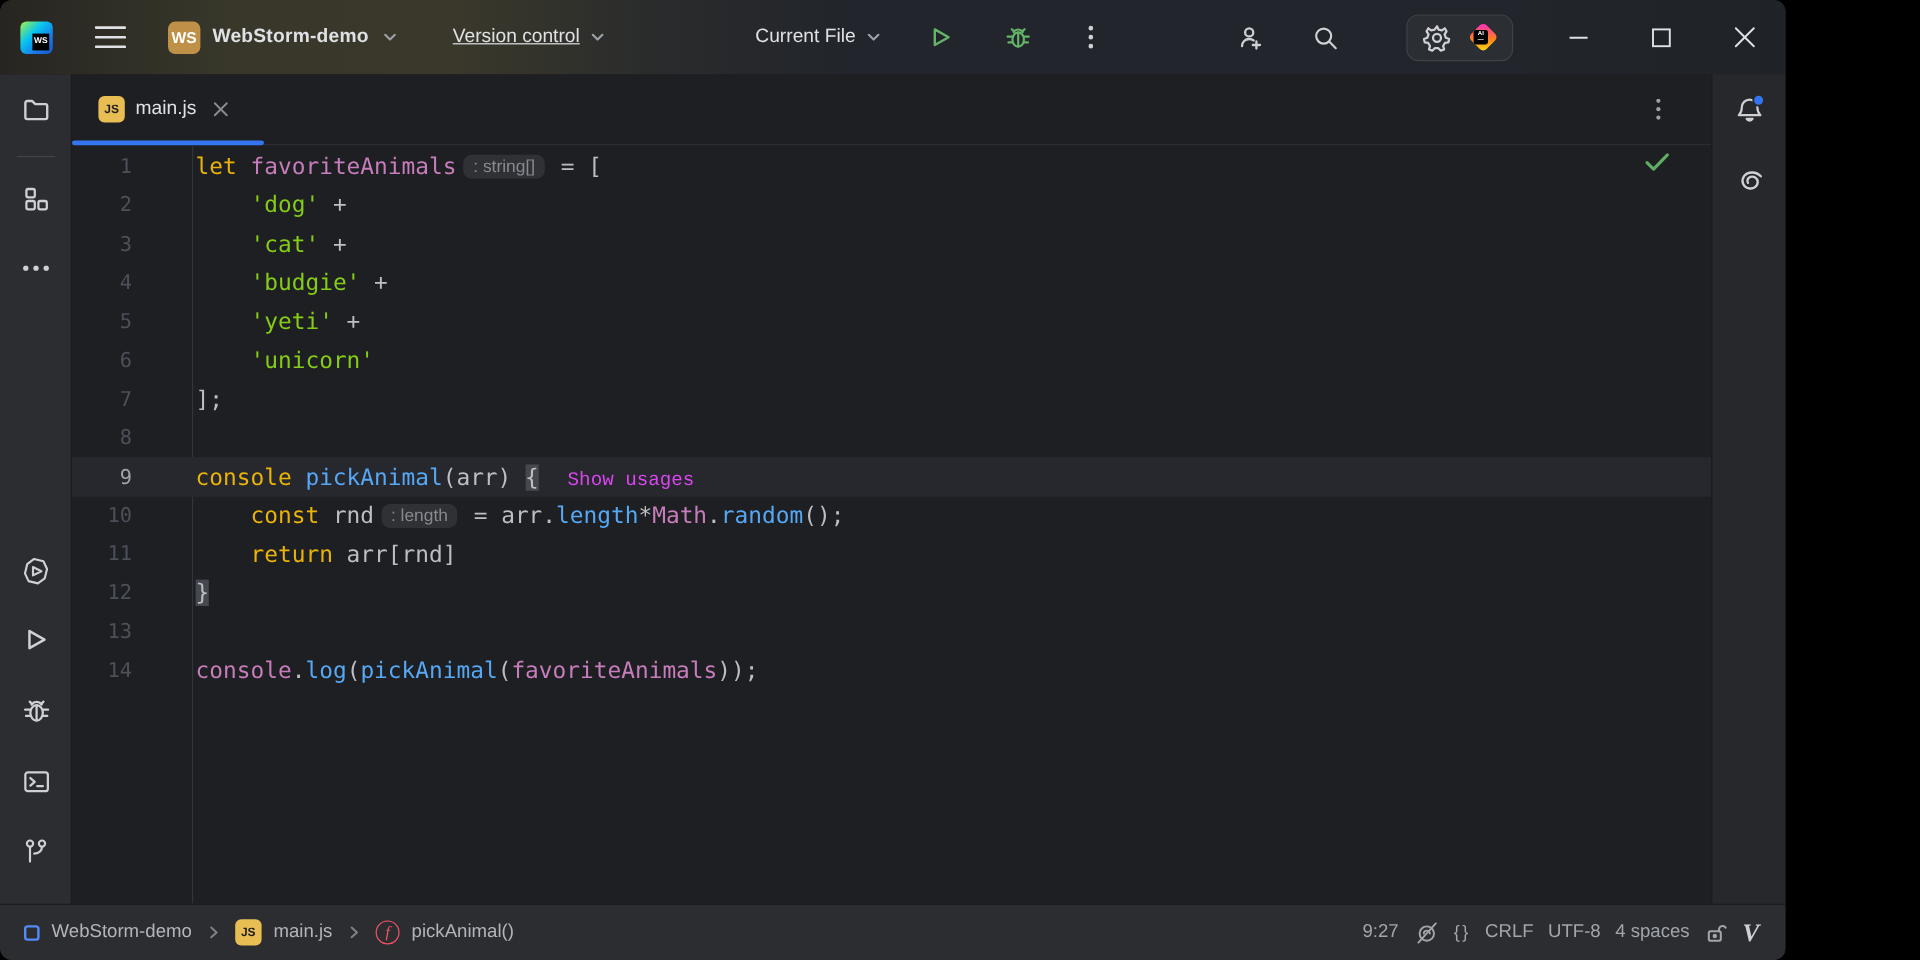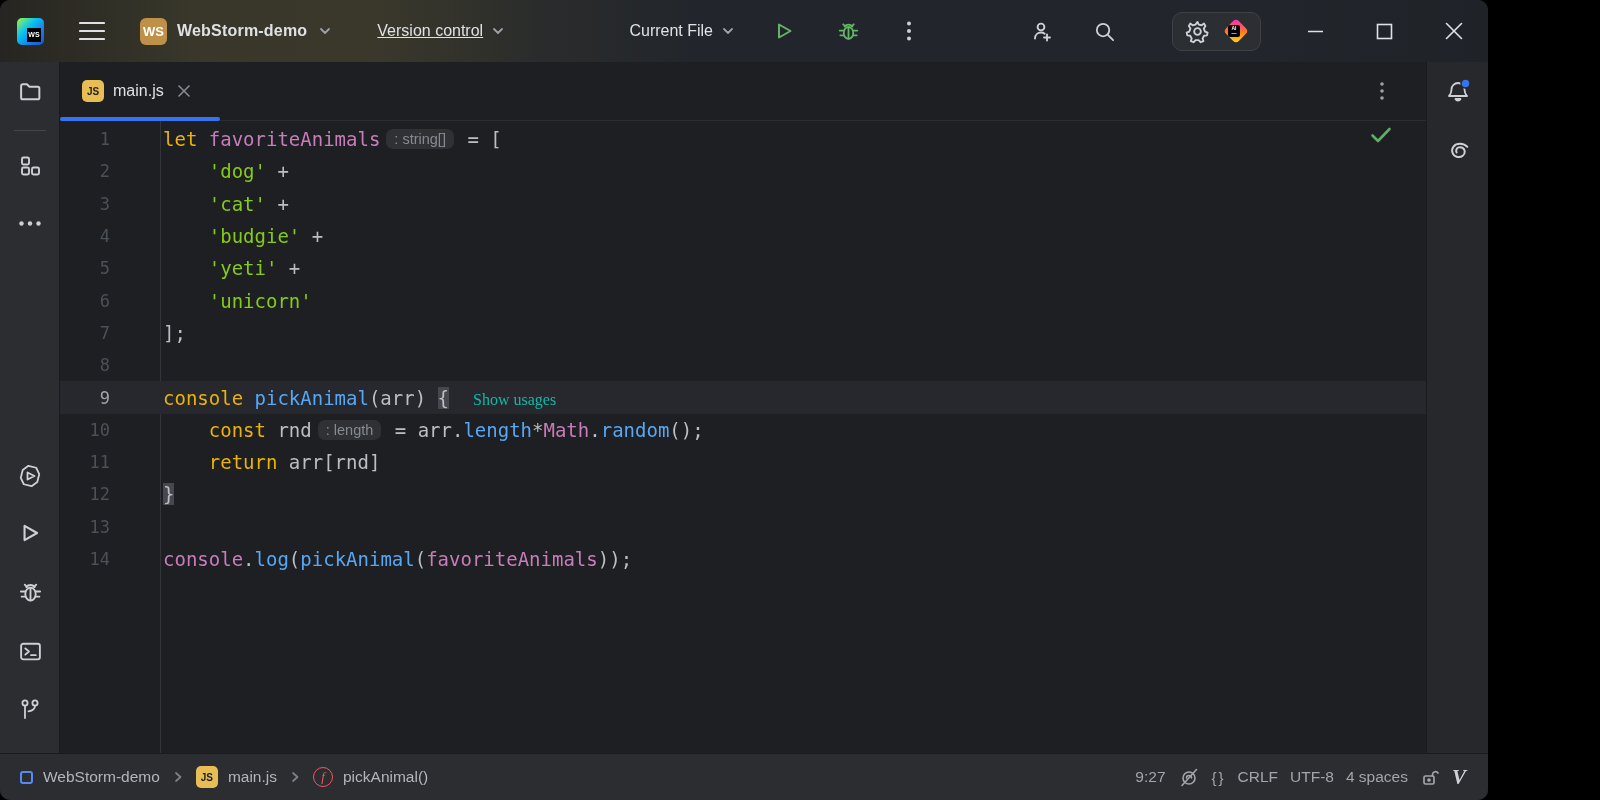--- a/index.html
+++ b/index.html
@@ -64,21 +64,21 @@
   .code-line { display:flex; height:32.3px; align-items:center; position:relative; }
   .code-line.current { background:#26282e; }
   .ln { width:100px; flex:0 0 100px; text-align:right; padding-right:50px; color:#4b5059; font-size:17px; }
   .code-line.current .ln { color:#a1a3ab; }
   .code-text { white-space:pre; font-size:19px; margin-left:3px; color:#bcbec4; }
   .tk-kw { color:#eab308; } .tk-fn { color:#56a8f5; } .tk-str { color:#84cc16; }
   .tk-gl { color:#c77dbb; } .tk-pl { color:#bcbec4; }
   .tk-brace { color:#bcbec4; background:#45484e; }
   .inlay { display:inline-block; font-family:"Liberation Sans", sans-serif; font-size:14.5px; color:#868a91;
     background:#2f3134; border-radius:7px; padding:2px 8px; margin:0 2px 0 6px; vertical-align:2px; }
-  .usages { font-family:Liberation Serif, serif; font-size:16px; color:#14b8a6; margin-left:24px; }
+  .usages { font-family:Liberation Mono, monospace; font-size:16px; color:#d946ef; margin-left:24px; }
   .insp-check { position:absolute; top:5px; right:34px; }
 
   
   .statusbar { height:47px; flex:0 0 47px; background:#2b2d30; border-top:1px solid #1a1b1e;
     display:flex; align-items:center; color:#b2b5bc; font-size:15.5px; padding:0 22px 0 20px; }
   .crumbs { display:flex; align-items:center; gap:12px; }
   .crumb { display:flex; align-items:center; gap:10px; }
   .crumb-sep { color:#7e8288; display:flex; align-items:center; }
   .proj-sq { width:13px; height:13px; border:2px solid #548af7; border-radius:3px; }
   .js-chip.small { width:22px; height:22px; }

